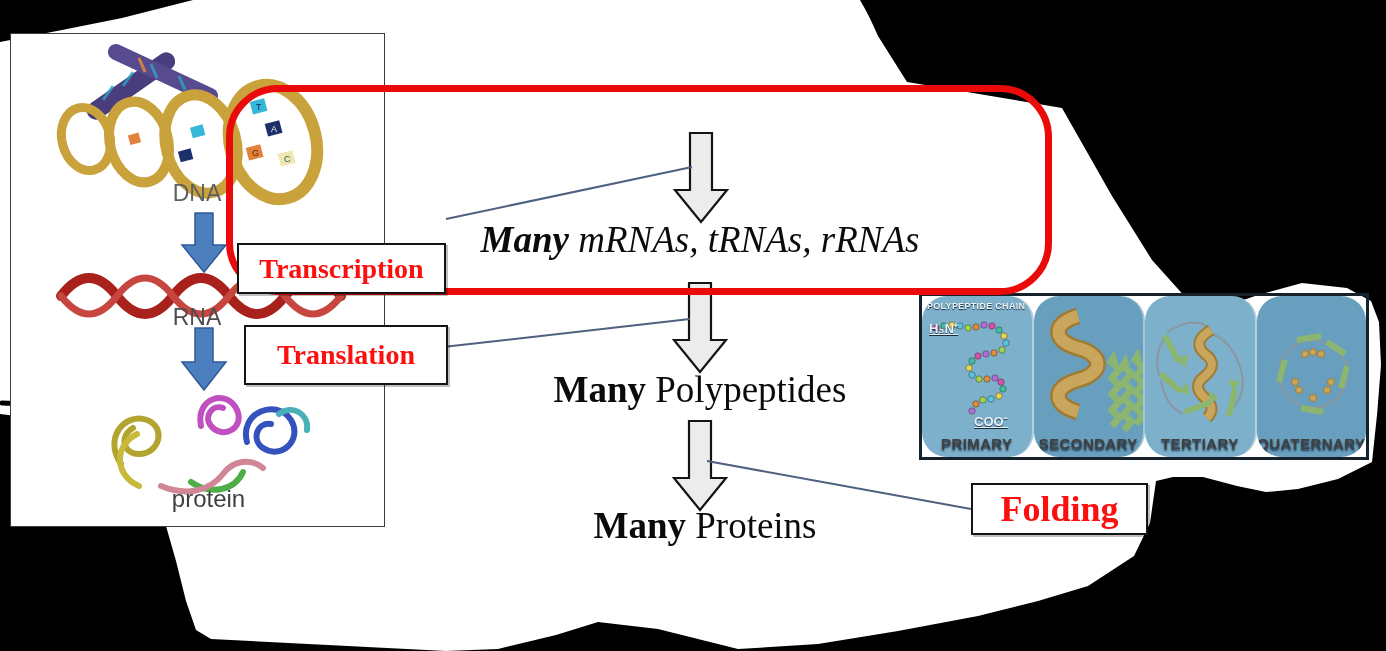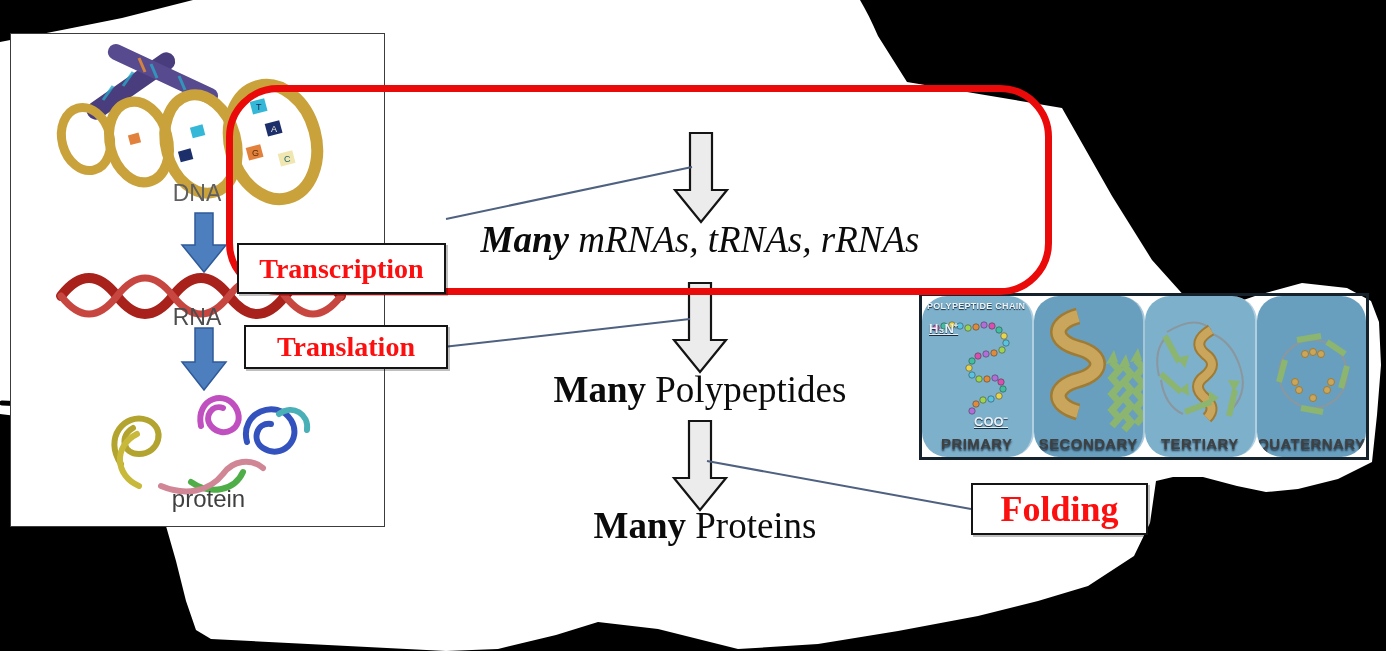--- a/index.html
+++ b/index.html
@@ -21,21 +21,21 @@
   .red-frame{position:absolute;left:226px;top:85px;width:826px;height:210px;box-sizing:border-box;
              border:7px solid #ea0a0a;border-radius:52px;z-index:3;pointer-events:none;}
   
   .flow-text{position:absolute;z-index:4;text-align:center;font-size:37px;line-height:44px;color:#0b0b0b;}
   .flow-text b{font-weight:bold;}
   
   .process-box{position:absolute;z-index:4;box-sizing:border-box;background:#fff;border:2.5px solid #141414;
                display:flex;align-items:center;justify-content:center;box-shadow:2px 2px 0 rgba(0,0,0,0.25);}
   .process-box span{color:#fb0f0f;font-weight:bold;font-size:28px;}
   .box-transcription{left:237px;top:203px;width:209px;height:51px;margin-top:40px;}
-  .box-translation{left:244px;top:325px;width:204px;height:44px;}
+  .box-translation{left:244px;top:325px;width:204px;height:60px;}
   .box-folding{left:971px;top:483px;width:177px;height:52px;}
   .box-folding span{font-size:36px;}
   
   .rpanel{position:absolute;left:919px;top:293px;width:450px;height:167px;z-index:2;box-sizing:border-box;
           border:3px solid #15222b;display:flex;font-family:"Liberation Sans",sans-serif;}
   .rcol{position:relative;flex:1 1 0;overflow:hidden;border-radius:25px;}
   .rcol.c1{background:#7db0cb;border-right:2px solid rgba(255,255,255,.4);}
   .rcol.c2{background:#699fbe;border-right:2px solid rgba(255,255,255,.4);}
   .rcol.c3{background:#7db0cb;border-right:2px solid rgba(255,255,255,.4);}
   .rcol.c4{background:#699fbe;}

